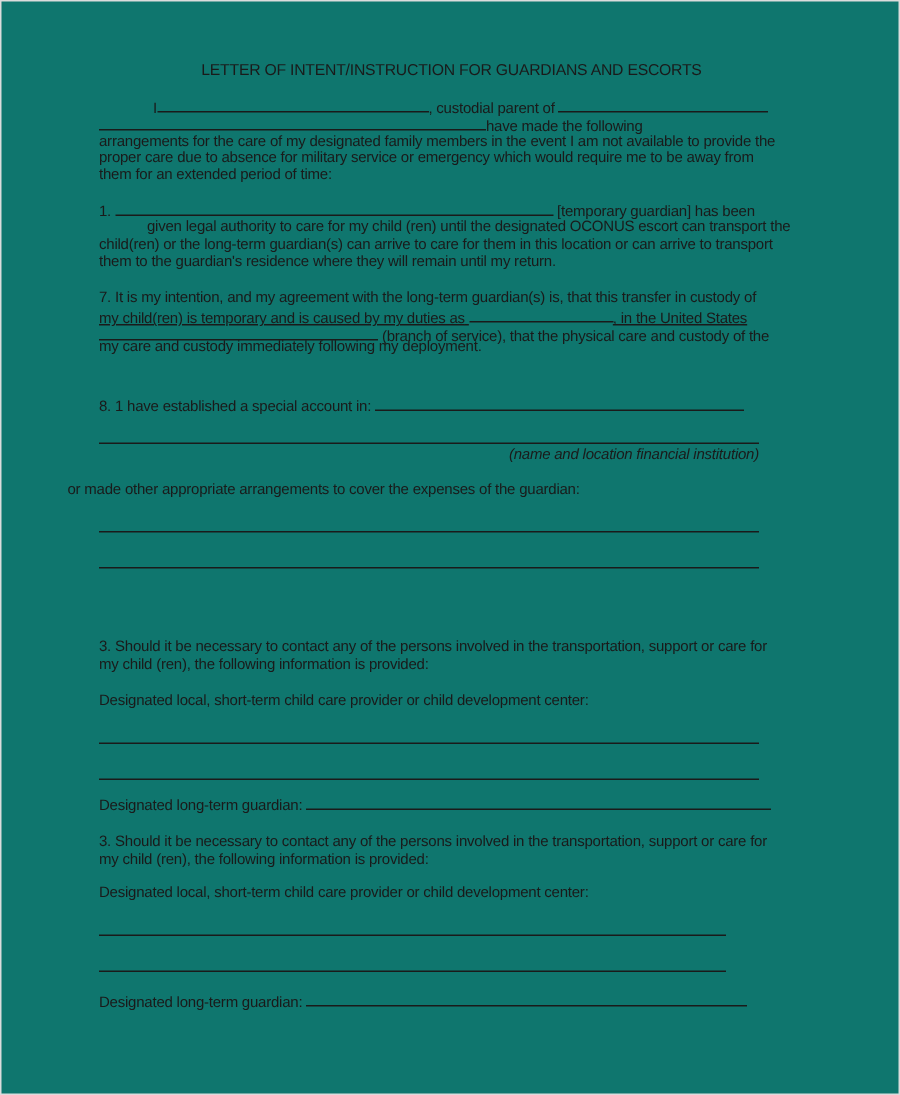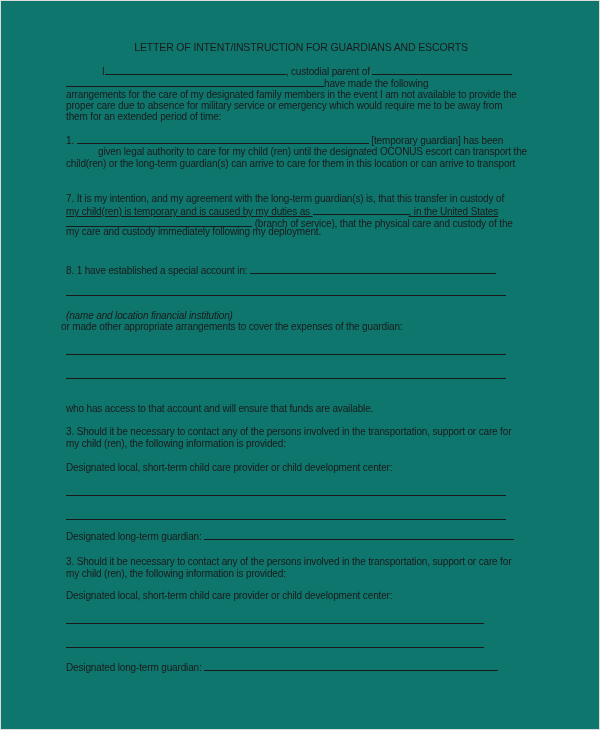--- a/index.html
+++ b/index.html
@@ -8,21 +8,21 @@
       position: relative;
       width: 598px; height: 728px;
       border: 1px solid #dcdcdc;
       background: #0f766e;
       font-family: "Liberation Sans", sans-serif;
       font-size: 10px;
       color: #1a1a1a;
       letter-spacing: -0.15px;
     }
     .t { position: absolute; white-space: nowrap; line-height: 12px; }
-    .c { text-align: left; margin-top: 12px; }
+    .c { text-align: right; }
     .i { font-style: italic; }
     .title { font-size: 10.5px; left: 0; width: 600px; text-align: center; top: 40px; }
     .blank { display: inline-block; border-bottom: 1px solid #1a1a1a; height: 9px; vertical-align: baseline; }
     .hline { position: absolute; height: 0; border-top: 1px solid #1a1a1a; }
   </style>
 </head>
 <body>
 
 <div class="page">
 
@@ -39,42 +39,42 @@
   <div class="t" style="left:65px; top:99px;">proper care due to absence for military service or emergency which would require me to be away from</div>
   <div class="t" style="left:65px; top:110px;">them for an extended period of time:</div>
 
   <div class="t" style="left:65px; top:133px;">
     <span>1.</span>
     <span class="blank" style="width:292px;"></span>
     <span>[temporary guardian] has been</span>
   </div>
   <div class="t" style="left:65px; top:145px;margin-left:32px;">given legal authority to care for my child (ren) until the designated OCONUS escort can transport the</div>
   <div class="t" style="left:65px; top:157px;">child(ren) or the long-term guardian(s) can arrive to care for them in this location or can arrive to transport</div>
+  <div class="t" style="left:65px; top:168px;">them to the guardian's residence where they will remain until my return.</div>
 
   <div class="t" style="left:65px; top:192px;">7.  It is my intention, and my agreement with the long-term guardian(s) is, that this transfer in custody of</div>
   <div class="t" style="left:65px; top:204px;text-decoration:underline;">
     <span>my child(ren) is temporary and is caused by my duties as</span>
     <span class="blank" style="width:96px;"></span><span>, in the United States</span>
   </div>
   <div class="t" style="left:65px; top:216px;">
     <span class="blank" style="width:186px;"></span>
     <span>(branch of service), that the physical care and custody of the</span>
   </div>
   <div class="t" style="left:65px; top:225px;">my care and custody immediately following my deployment.</div>
 
   <div class="t" style="left:65px; top:263px;">
     <span>8. 1 have established a special account in:</span>
     <span class="blank" style="width:246px;"></span>
   </div>
   <div class="hline" style="left:65px; width:440px; top:294px;"></div>
   <div class="t i c" style="left:65px; width:440px; top:297px;">(name and location financial institution)</div>
-  <div class="t" style="left:60px; top:320px;text-align:right;">or made other appropriate arrangements to cover the expenses of the guardian:</div>
+  <div class="t" style="left:44px; top:320px;text-align:right;">or made other appropriate arrangements to cover the expenses of the guardian:</div>
   <div class="hline" style="left:65px; width:440px; top:353px;"></div>
   <div class="hline" style="left:65px; width:440px; top:377px;"></div>
-  <div class="t" style="left:65px; top:402px;">who has access to that account and will ensure that funds are available.</div>
 
   <div class="t" style="left:65px; top:425px;">3. Should it be necessary to contact any of the persons involved in the transportation, support or care for</div>
   <div class="t" style="left:65px; top:437px;">my child (ren), the following information is provided:</div>
   <div class="t" style="left:65px; top:461px;">Designated local, short-term child care provider or child development center:</div>
   <div class="hline" style="left:65px; width:440px; top:494px;"></div>
   <div class="hline" style="left:65px; width:440px; top:518px;"></div>
   <div class="t" style="left:65px; top:529px;">
     <span>Designated long-term guardian:</span>
     <span class="blank" style="width:310px;"></span>
   </div>

